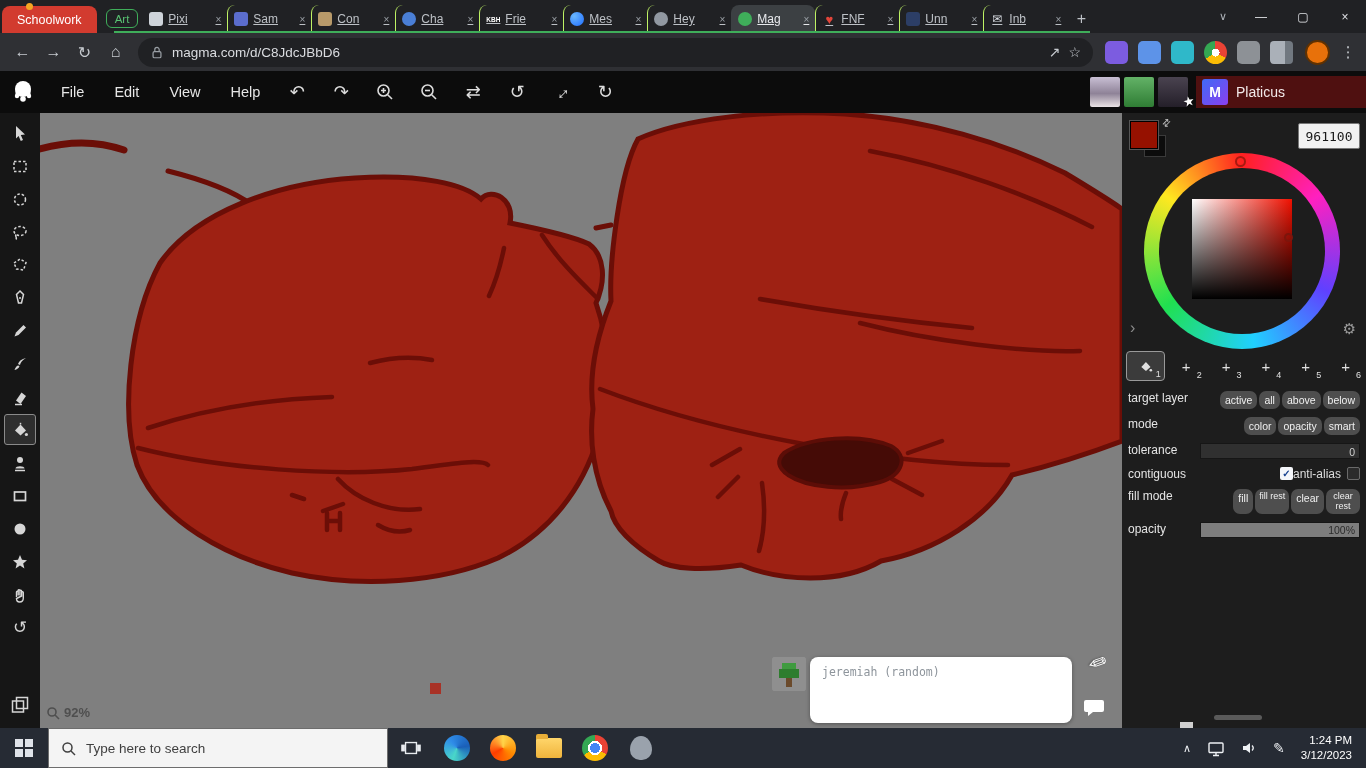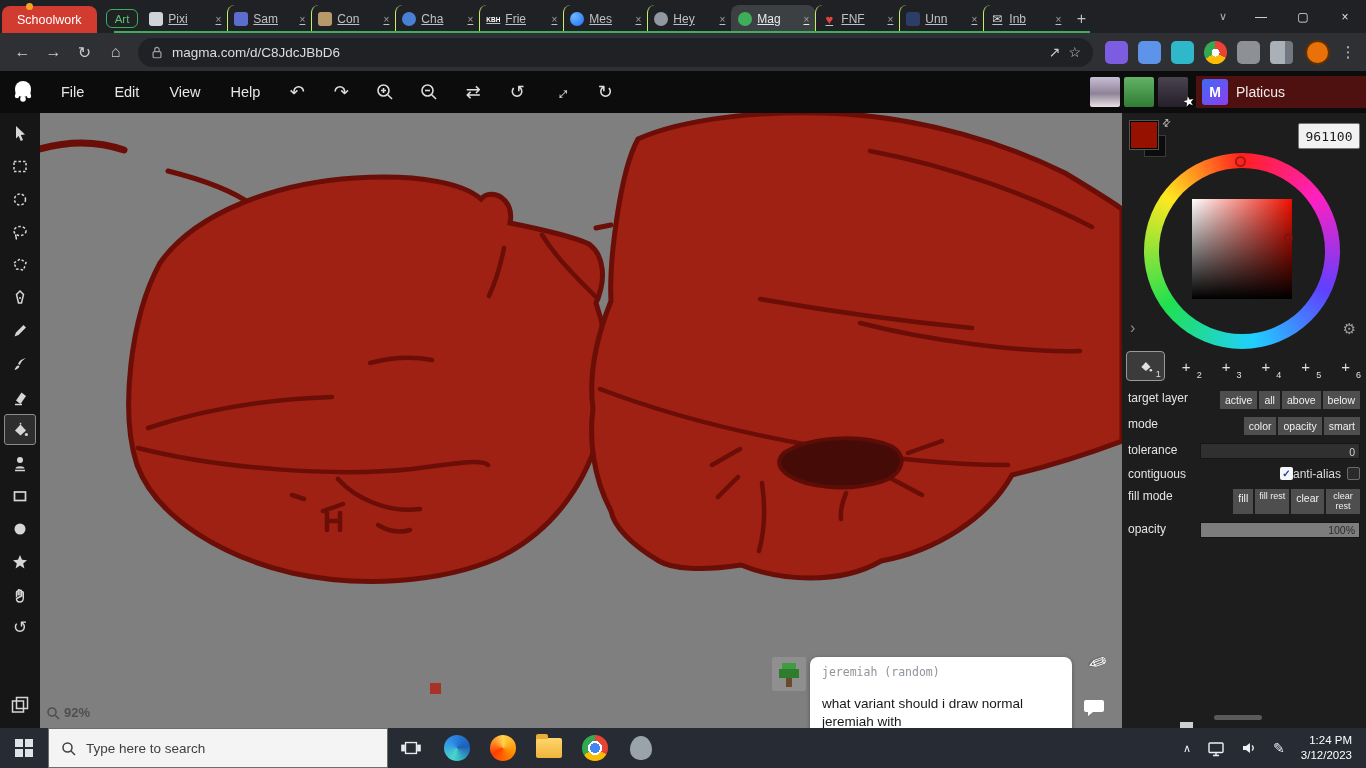--- a/index.html
+++ b/index.html
@@ -107,21 +107,21 @@
     text-shadow:0 1px 2px rgba(0,0,0,.45); transform:rotate(115deg); }
   .fchat { position:absolute; left:1083px; top:698px; z-index:16; }
 
   
   #chatav { position:absolute; left:772px; top:657px; width:34px; height:34px;
     background:#8f8f8f; border-radius:3px; overflow:hidden; z-index:15; }
   #chatpop { position:absolute; left:810px; top:657px; width:262px; min-height:66px;
     background:#fff; border-radius:8px; padding:8px 12px;
     box-shadow:0 1px 4px rgba(0,0,0,.35); z-index:15; }
   .cauthor { font-family:"DejaVu Sans Mono", monospace; font-size:11.5px; color:#8e959c;
-    margin-bottom:16px; }
+    margin-bottom:1px; }
   .cmsg { font-size:13.5px; color:#17181a; line-height:1.35; width:228px; }
 
   
   #tooltip { position:absolute; left:0; top:654px; height:34px; background:#0a0a0a; color:#fff;
     display:flex; align-items:center; padding:0 14px; font-size:14px; font-weight:600;
     z-index:40; border-radius:0 3px 3px 0; }
 
   
   #rightpanel { position:absolute; left:1122px; top:113px; width:244px; height:615px;
     background:#1d1d1d; color:#ddd; font-size:12px; }
@@ -149,21 +149,21 @@
   .gearic { position:absolute; right:10px; top:207px; color:#9a9a9a; font-size:15px; }
   .layers { position:absolute; left:4px; right:2px; top:238px; display:flex; gap:3px; }
   .lslot { flex:1; height:30px; display:flex; align-items:center; justify-content:center;
     color:#e0e0e0; position:relative; font-size:15px; }
   .lslot.sel { background:#3b3b3b; border:1px solid #999; border-radius:4px; }
   .lslot .sub { position:absolute; right:3px; bottom:1px; font-size:9px; }
   .props { position:absolute; left:6px; right:6px; top:278px; }
   .prow { display:flex; margin-bottom:8px; }
   .prow .lbl { flex:1; color:#e4e4e4; }
   .pbtn { background:#4e4e4e; color:#f0f0f0; font-size:10.5px; padding:3px 5px;
-    border-radius:0; margin-left:2px; text-align:center; }
+    border-radius:7px; margin-left:2px; text-align:center; }
   .pbtn.two { width:34px; font-size:9px; line-height:1.15; padding:2px 3px; }
   .slider { width:160px; height:16px; background:#303030; border:1px solid #161616;
     position:relative; }
   .slider .val { position:absolute; right:4px; top:1.5px; color:#cfcfcf; font-size:10.5px; }
   .slider.fill { background:#7d7d7d; }
   .slider.fill .val { color:#2b2b2b; }
   .cb { width:13px; height:13px; background:#f4f6fa; display:flex; align-items:center;
     justify-content:center; font-size:10px; color:#15418f; font-weight:bold; border-radius:2px; }
   .cb.un { background:#2b2b2b; border:1px solid #6a6a6a; color:transparent; }
   .ctglabel { flex:0 0 76px; }
@@ -503,21 +503,20 @@
   <div id="chatav">
     <svg width="34" height="34" viewBox="0 0 34 34">
       <rect x="0" y="0" width="34" height="34" fill="#8f8f8f"></rect>
       <rect x="10" y="6" width="14" height="10" fill="#3f9b3f"></rect>
       <rect x="7" y="12" width="20" height="9" fill="#2e7d2e"></rect>
       <rect x="14" y="21" width="6" height="9" fill="#6b4a2b"></rect>
     </svg>
   </div>
   <div id="chatpop">
     <div class="cauthor">jeremiah (random)</div>
-    <div class="cmsg">what variant should i draw normal jeremiah with</div>
   </div>
 
 
   <div id="rightpanel">
     <span class="sw-sec"></span>
     <span class="sw-main"></span>
     <span class="swapc">⇄</span>
     <input class="hexbox" readonly="" value="961100" style="">
 
     <div class="wheel">

